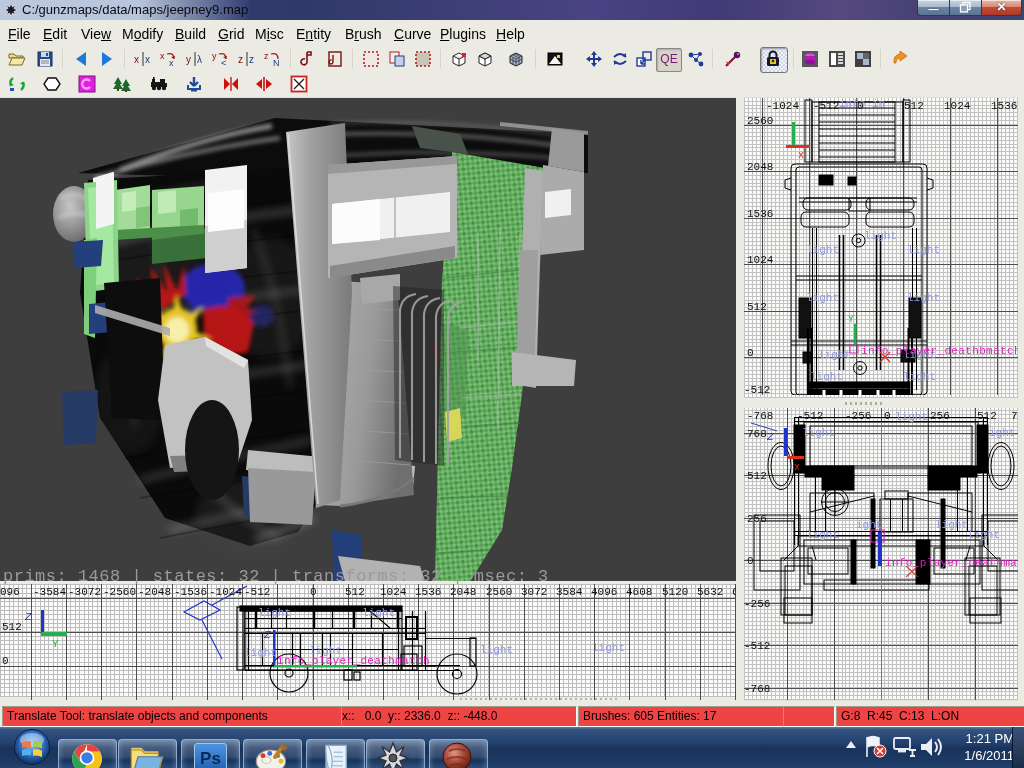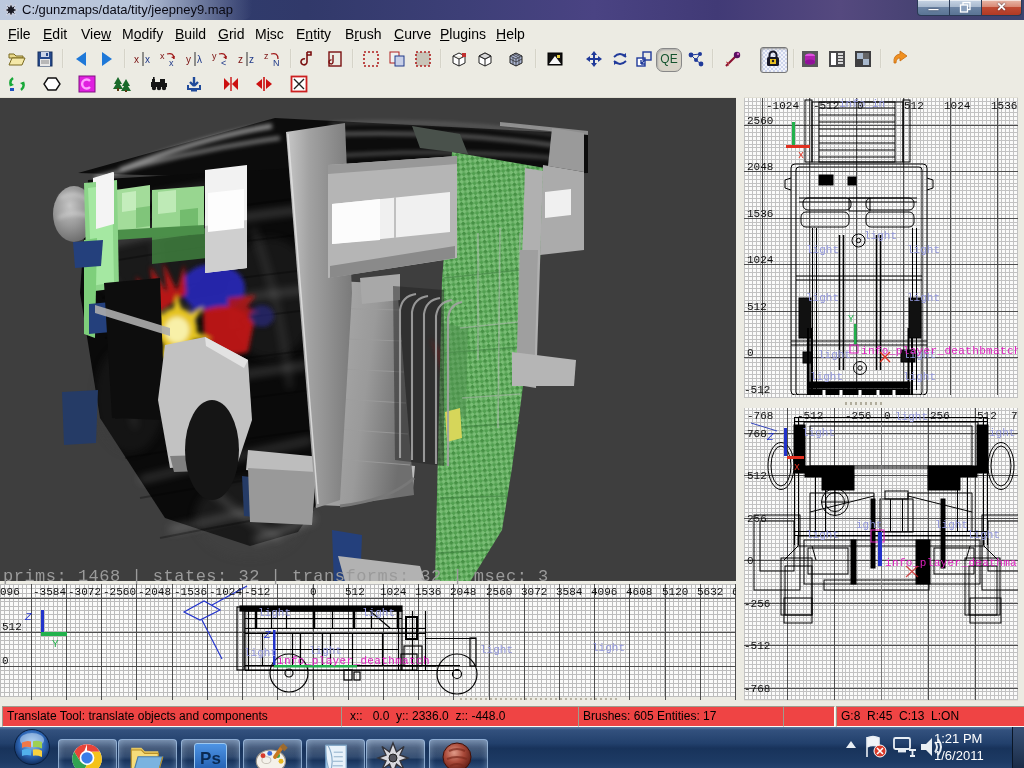--- a/index.html
+++ b/index.html
@@ -39,27 +39,27 @@
 #stripV{left:736px;top:0;width:8px;height:604px}
 #stripH_R{left:744px;top:301px;width:274px;height:10px}
 #stripR{left:1018px;top:0;width:6px;height:604px}
 #stripBL{left:0;top:484px;width:736px;height:3px}
 
 #statusbar{left:0;top:703px;width:1024px;height:24px;background:#ecebe3;font-size:12px;color:#000}
 .spanel{position:absolute;top:3px;height:19px;border:1px solid;border-color:#9e9c8e #fdfcf6 #fdfcf6 #9e9c8e;background:#ef4444;line-height:18px;white-space:pre}
 
 #taskbar{left:0;top:727px;width:1024px;height:41px;background:linear-gradient(#5d7ba3 0,#33517e 7%,#22406c 40%,#18335b 52%,#1d3a64 85%,#24426e 100%)}
 .tbtn{position:absolute;top:12px;width:57px;height:37px;border:1px solid rgba(170,200,235,.75);border-radius:4px;background:linear-gradient(rgba(255,255,255,.30),rgba(255,255,255,.10) 45%,rgba(10,30,60,.18) 55%,rgba(110,160,220,.30));box-shadow:inset 0 0 6px rgba(190,220,250,.4)}
-.tclock{position:absolute;color:#fff;font-size:12px;text-align:left;width:80px}
+.tclock{position:absolute;color:#fff;font-size:12px;text-align:right;width:80px}
 </style></head><body>
 <div id="root">
 
 <div class="abs" id="titlebar"></div>
 <div class="abs" id="titleglow"></div>
-<div class="abs" id="titletext">C:/gunzmaps/data/tity/jeepney9.map</div>
+<div class="abs" id="titletext">C:/gunzmaps/data/maps/jeepney9.map</div>
 <svg class="abs" style="left:3px;top:2px" width="16" height="16" viewBox="0 0 16 16">
  <path d="M8 1 L9.5 5 L13 2.5 L11 6.5 L15 8 L11 9.5 L13 13.5 L9.5 11 L8 15 L6.5 11 L3 13.5 L5 9.5 L1 8 L5 6.5 L3 2.5 L6.5 5 Z" fill="#1a1a22" stroke="#cfd4e2" stroke-width="1"></path>
 </svg>
 <div class="abs winbtn" id="btnmin">
       <div class="glyph" style="margin-top:3px">—</div>
     </div>
 <div class="abs winbtn" id="btnmax"><svg width="31" height="15">
         <g fill="none" stroke="#fff" stroke-width="1.3">
           <rect x="13" y="2.5" width="7" height="7"></rect>
           <rect x="10.5" y="5" width="7" height="7" fill="#8aa0bd"></rect>
@@ -189,21 +189,21 @@
         <path d="M3 7 Q9 1 15 7" fill="none" stroke="#203a9a" stroke-width="1.8"></path>
         <path d="M15 7 l-4 -1 l4 -3z" fill="#203a9a"></path>
         <path d="M15 11 Q9 17 3 11" fill="none" stroke="#203a9a" stroke-width="1.8"></path>
         <path d="M3 11 l4 1 l-4 3z" fill="#203a9a"></path>
       </svg>
 <svg class="ticon" style="left:635px;top:5px" viewBox="0 0 18 18">
         <rect x="2" y="8" width="8" height="8" fill="#fff" stroke="#203a9a" stroke-width="1.4"></rect>
         <rect x="8" y="2" width="8" height="8" fill="none" stroke="#203a9a" stroke-width="1.4"></rect>
         <path d="M10 10 L6 14 M6 14 l4 0 M6 14 l0 -4" stroke="#203a9a" stroke-width="1.4"></path>
       </svg>
-<div class="abs" style="left:656px;top:3px;width:24px;height:22px;background:#d8d4c8;border:1px solid #888;border-radius:7px;box-shadow:inset 1px 1px 2px #aaa;font-size:12px;text-align:center;line-height:21px;color:#14532d;font-family:'Liberation Sans'">QE</div>
+<div class="abs" style="left:656px;top:3px;width:24px;height:22px;background:#d8d4c8;border:1px solid #888;border-radius:2px;box-shadow:inset 1px 1px 2px #aaa;font-size:12px;text-align:center;line-height:21px;color:#701a75;font-family:'Liberation Sans'">QE</div>
 <svg class="ticon" style="left:687px;top:5px" viewBox="0 0 18 18">
         <g fill="#203a9a">
           <circle cx="4" cy="5" r="2.4"></circle>
           <circle cx="13" cy="4" r="2"></circle>
           <circle cx="9" cy="10" r="2"></circle>
           <circle cx="14" cy="14" r="2.4"></circle>
         </g>
         <path d="M4 5 L13 4 L9 10 L14 14 M9 10 L4 5" stroke="#203a9a" fill="none"></path>
       </svg>
 <div class="sep" style="left:712px"></div>
@@ -865,21 +865,21 @@
             <text x="732" y="11">6144</text>
    <text x="2" y="46">512</text>
             <text x="2" y="80">0</text>
   </g>
  </svg>
  </div>
 </div>
 
 <div class="abs" id="statusbar">
  <div class="spanel" style="left:2px;width:336px;padding-left:4px">Translate Tool: translate objects and components</div>
- <div class="spanel" style="left:341px;width:234px;padding-left:8px">x::   0.0  y:: 2336.0  z:: -448.0</div>
+ <div class="spanel" style="left:341px;width:234px;padding-left:0">x::   0.0  y:: 2336.0  z:: -448.0</div>
  <div class="spanel" style="left:578px;width:202px;padding-left:4px">Brushes: 605 Entities: 17</div>
  <div class="spanel" style="left:783px;width:50px"></div>
  <div class="spanel" style="left:836px;width:184px;padding-left:4px">G:8  R:45  C:13  L:ON</div>
 </div>
 
 <div class="abs" id="taskbar">
  <svg width="44" height="40" style="position:absolute;left:10px;top:0">
   <defs>
           <radialGradient id="orb" cx=".5" cy=".4" r=".65">
             <stop offset="0" stop-color="#9cc8f0"></stop>

